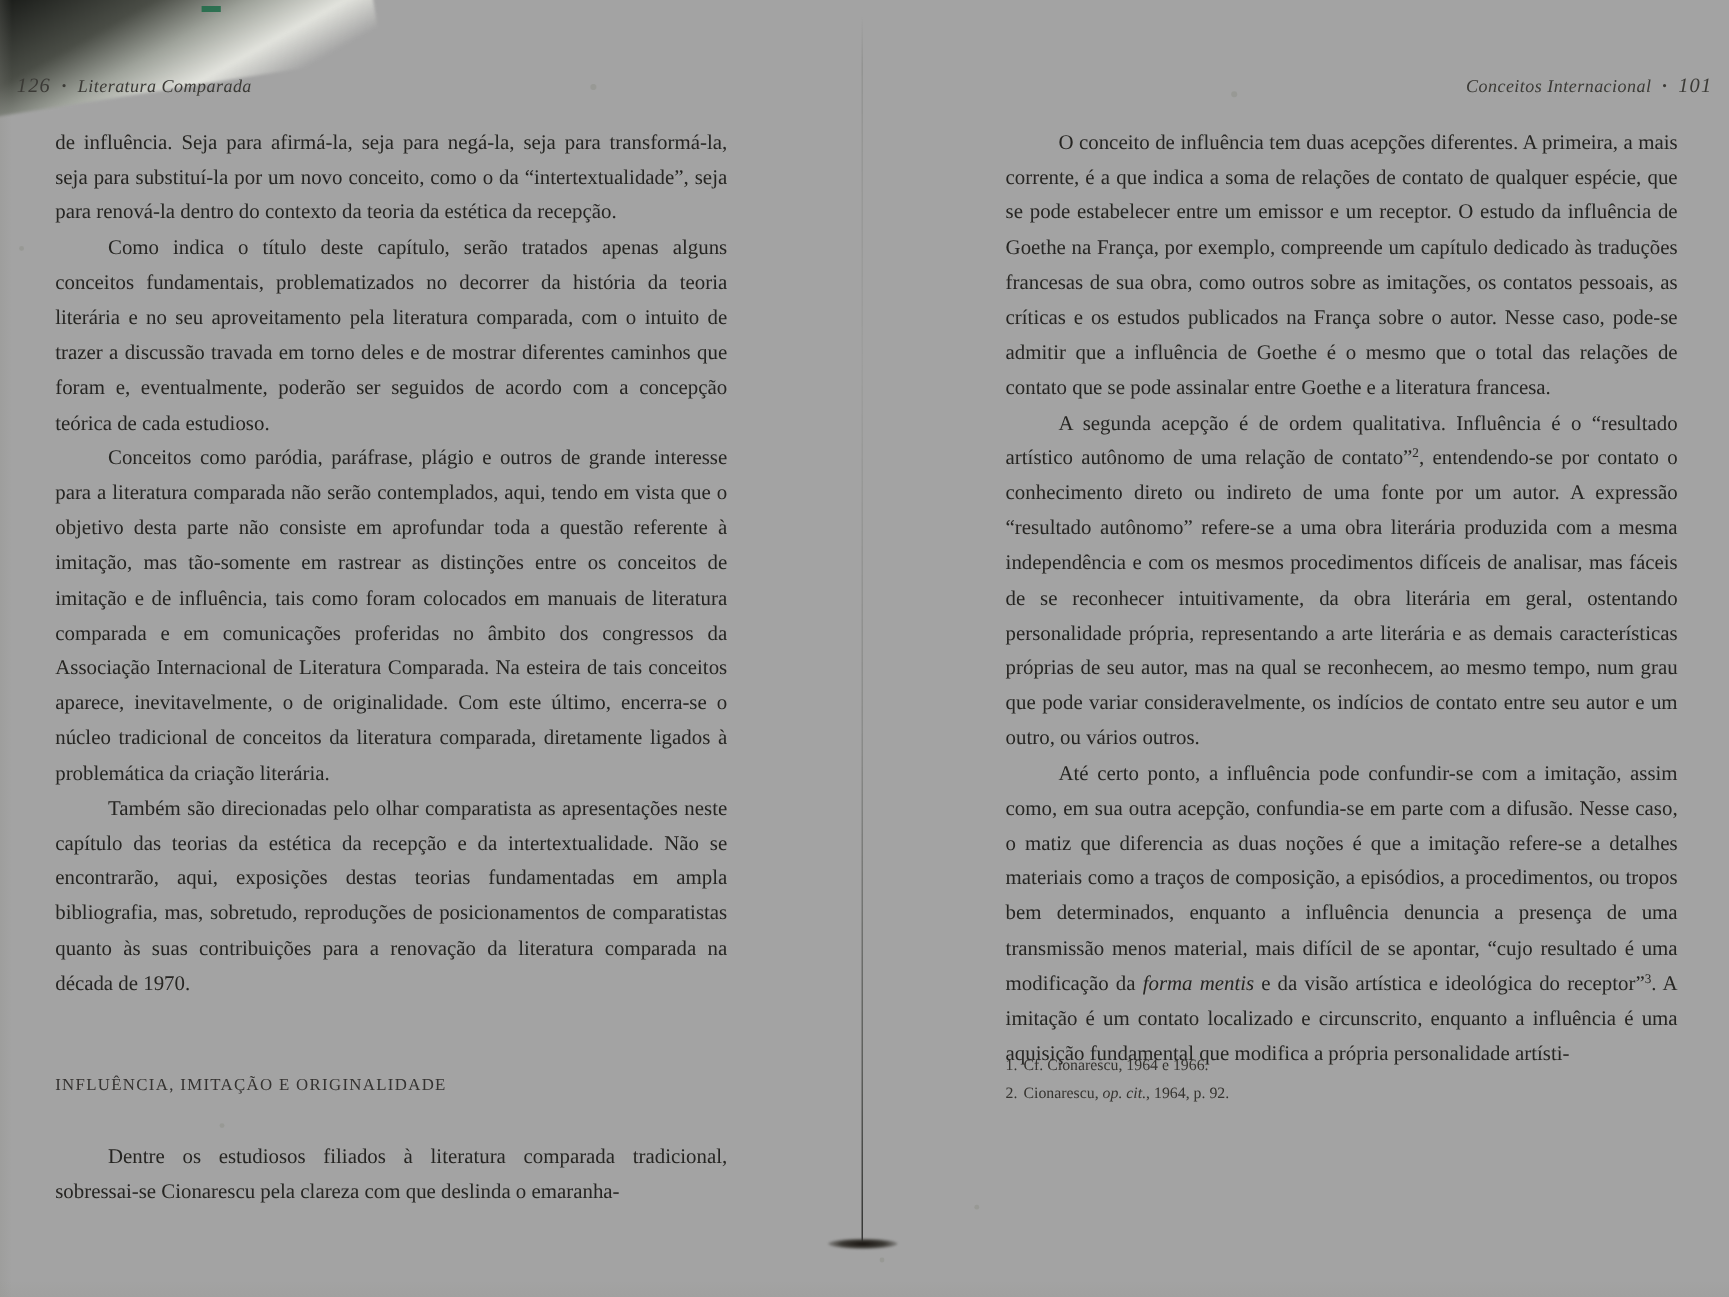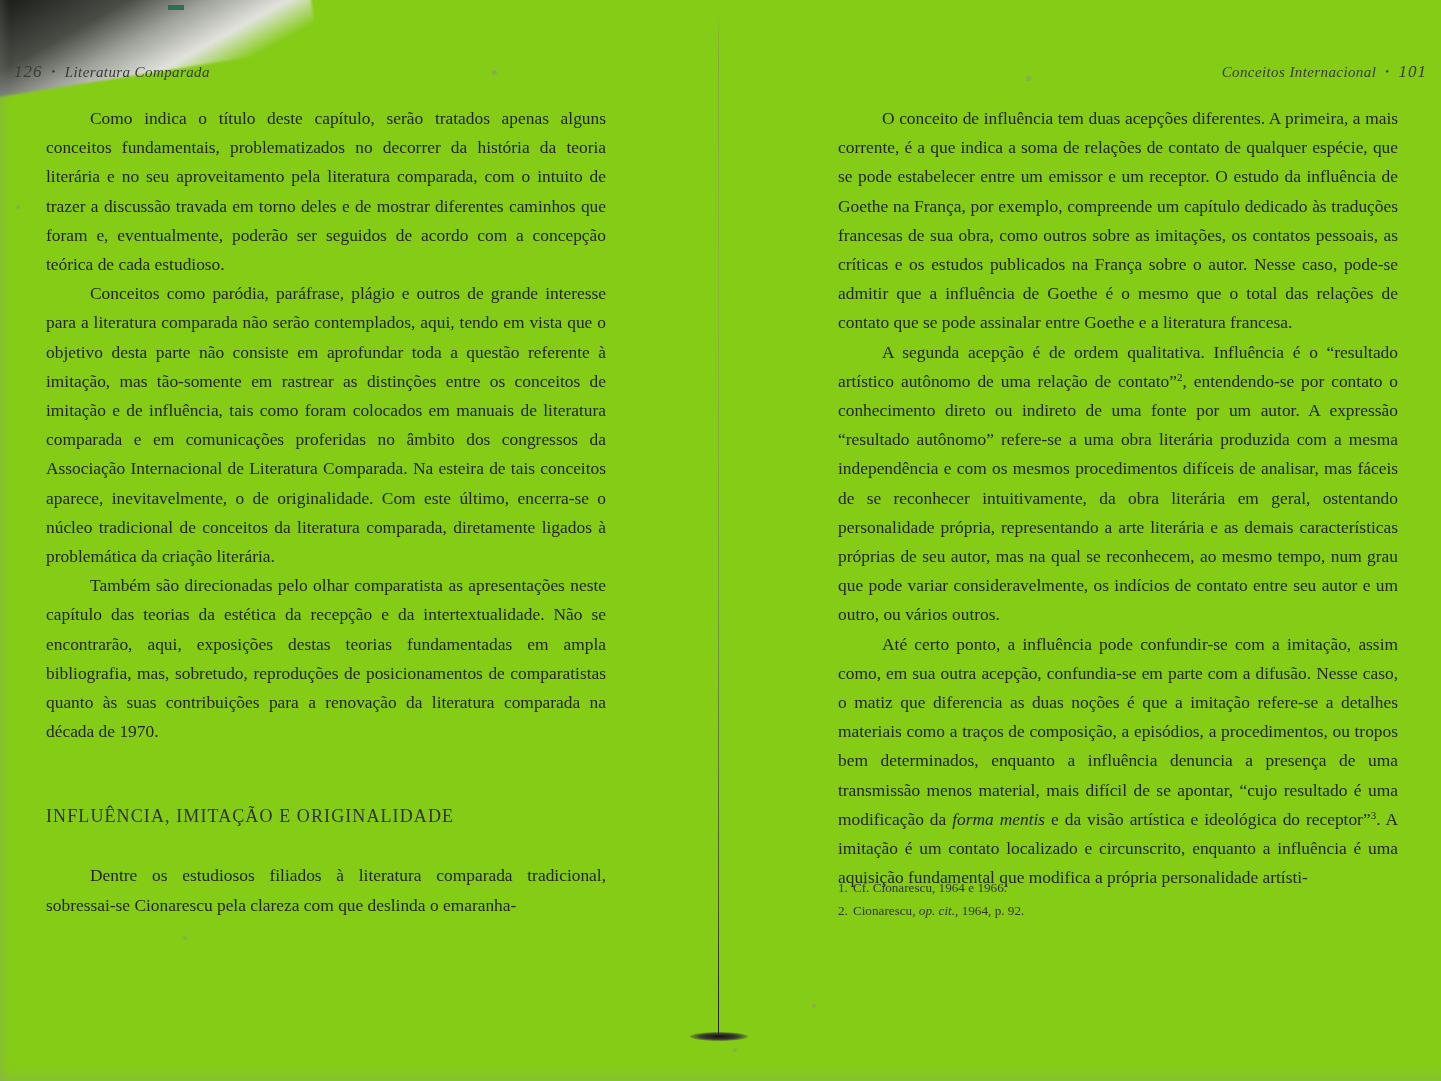--- a/index.html
+++ b/index.html
@@ -12,21 +12,21 @@
     height: 1081px;
     overflow: hidden;
     font-family: "Liberation Serif", "DejaVu Serif", serif;
     color: #2a2a28;
   }
 
   #page {
     position: relative;
     width: 1441px;
     height: 1081px;
-    background: #84cc16;
+    background: #a3a3a3;
     overflow: hidden;
   }
 
   
   .scan-shadow-corner {
     position: absolute;
     top: -60px;
     left: -110px;
     width: 420px;
     height: 140px;
@@ -116,21 +116,21 @@
     color: #262522;
   }
   #column-left  { left: 46px; }
   #column-right { left: 838px; }
 
   .para { margin: 0; text-indent: 44px; }
   .para.noindent { text-indent: 0; }
 
   .section-heading {
     margin: 0;
-    font-size: 18px;
+    font-size: 14px;
     font-weight: normal;
     letter-spacing: 1.1px;
     line-height: 29px;
     text-align: left;
     text-indent: 0;
     color: #343230;
   }
 
   .gap-lg { height: 56px; }
   .gap-md { height: 30px; }
@@ -175,20 +175,21 @@
 
   <div class="runhead" id="runhead-left">
     <span class="folio">126</span><span class="bullet">•</span><span>Literatura Comparada</span>
   </div>
 
   <div class="runhead" id="runhead-right">
     <span>Conceitos Internacional</span><span class="bullet">•</span><span class="folio">101</span>
   </div>
 
   <div class="column" id="column-left">
+    <p class="para noindent">de influência. Seja para afirmá-la, seja para negá-la, seja para transformá-la, seja para substituí-la por um novo conceito, como o da “intertextualidade”, seja para renová-la dentro do contexto da teoria da estética da recepção.</p>
     <p class="para">Como indica o título deste capítulo, serão tratados apenas alguns conceitos fundamentais, problematizados no decorrer da história da teoria literária e no seu aproveitamento pela literatura comparada, com o intuito de trazer a discussão travada em torno deles e de mostrar diferentes caminhos que foram e, eventualmente, poderão ser seguidos de acordo com a concepção teórica de cada estudioso.</p>
     <p class="para">Conceitos como paródia, paráfrase, plágio e outros de grande interesse para a literatura comparada não serão contemplados, aqui, tendo em vista que o objetivo desta parte não consiste em aprofundar toda a questão referente à imitação, mas tão-somente em rastrear as distinções entre os conceitos de imitação e de influência, tais como foram colocados em manuais de literatura comparada e em comunicações proferidas no âmbito dos congressos da Associação Internacional de Literatura Comparada. Na esteira de tais conceitos aparece, inevitavelmente, o de originalidade. Com este último, encerra-se o núcleo tradicional de conceitos da literatura comparada, diretamente ligados à problemática da criação literária.</p>
     <p class="para">Também são direcionadas pelo olhar comparatista as apresentações neste capítulo das teorias da estética da recepção e da intertextualidade. Não se encontrarão, aqui, exposições destas teorias fundamentadas em ampla bibliografia, mas, sobretudo, reproduções de posicionamentos de comparatistas quanto às suas contribuições para a renovação da literatura comparada na década de 1970.</p>
     <div class="gap-lg"></div>
     <h2 class="section-heading">INFLUÊNCIA, IMITAÇÃO E ORIGINALIDADE</h2>
     <div class="gap-md"></div>
     <p class="para">Dentre os estudiosos filiados à literatura comparada tradicional, sobressai-se Cionarescu pela clareza com que deslinda o emaranha-</p>
   </div>
 
   <div class="column" id="column-right">

